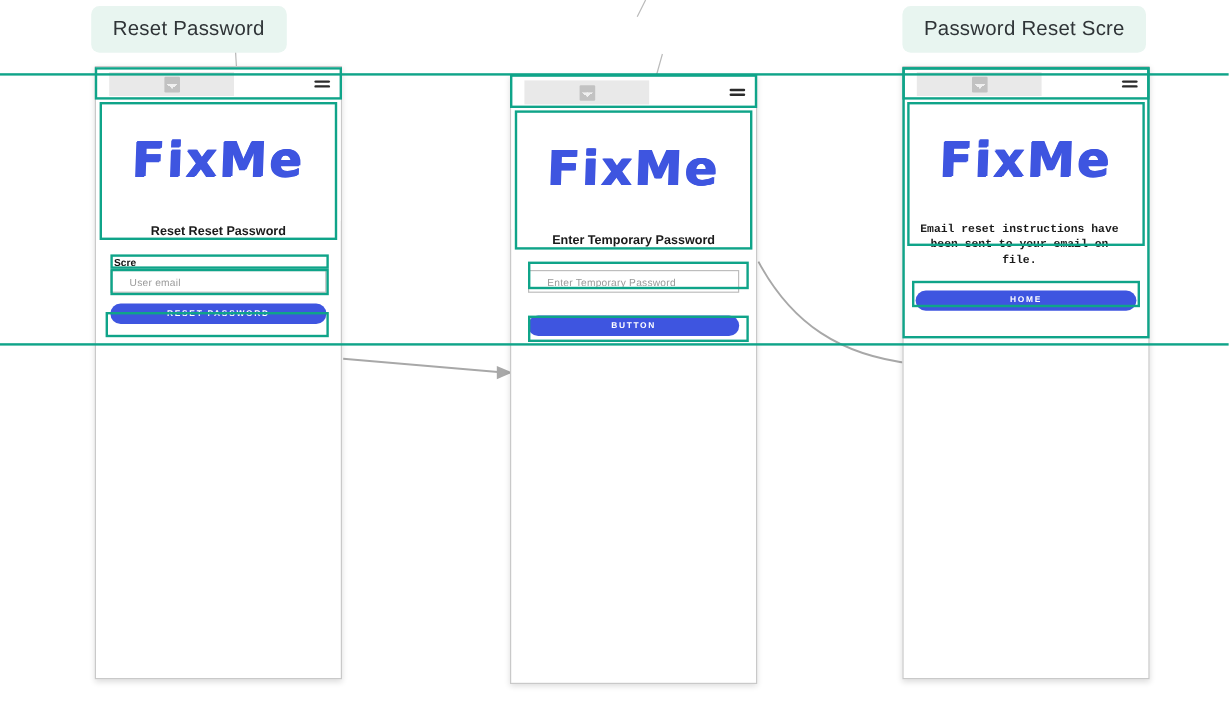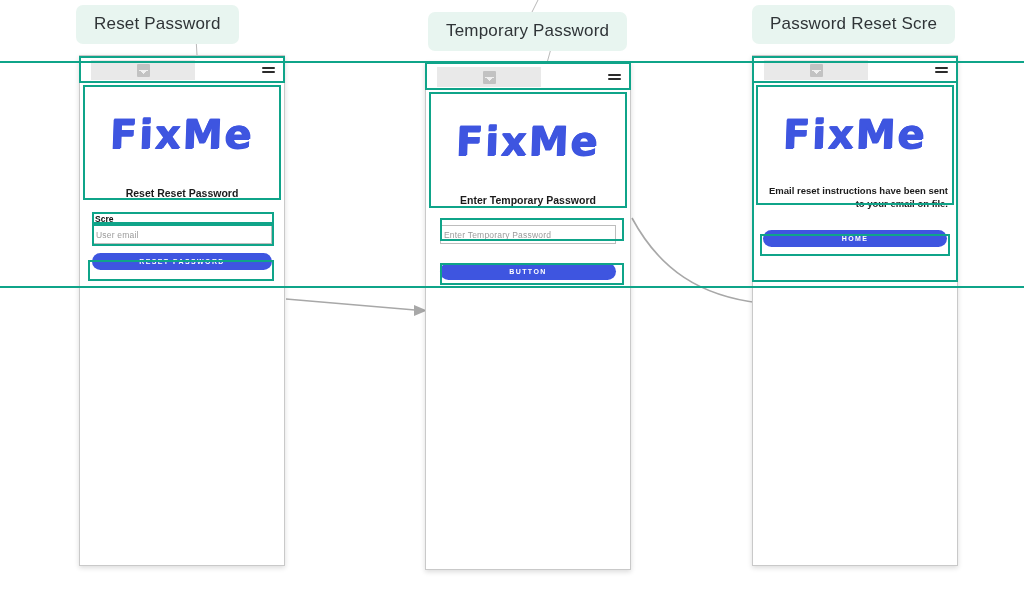--- a/index.html
+++ b/index.html
@@ -119,39 +119,40 @@
 
   .headline {
     text-align: center;
     font-size: 10.5px;
     font-weight: 700;
     color: #1b1b1b;
     padding: 2px 6px 6px 6px;
     line-height: 1.35;
   }
   .headline.left {
-    text-align: right;
+    text-align: center;
     font-size: 9.5px;
-    padding: 1px 9px 5px 9px;
+    padding: 1px 20px 5px 9px;
+    font-family: Liberation Mono, monospace;
   }
 
   .field-label {
     font-size: 8.5px;
     font-weight: 700;
     color: #111;
     padding: 0 0 1px 3px;
   }
 
   .text-input {
     height: 19px;
     border: 1px solid #bdbdbd;
     background: #fff;
     display: flex;
     align-items: center;
-    padding: 0 3px;
+    padding: 0 15px;
     font-size: 8.5px;
     color: #9a9a9a;
     letter-spacing: 0.2px;
   }
 
   .btn {
     height: 17px;
     background: #3e55e0;
     border-radius: 9px;
     display: flex;
@@ -206,21 +207,20 @@
 
     <path d="M552,45 L545,70" stroke="#b9b9b9" stroke-width="1" fill="none"></path>
 
     <path d="M286,299 L415,310" stroke="#a8a8a8" stroke-width="1.6" fill="none"></path>
     <polygon points="414,305 427,310.5 414,316" fill="#a8a8a8"></polygon>
 
     <path d="M632,218 C660,270 700,296 760,303" stroke="#a8a8a8" stroke-width="1.6" fill="none"></path>
   </svg>
 
   <div class="chip" id="chip-1">Reset Password</div>
-  <div class="chip" id="chip-2">Temporary Password</div>
   <div class="chip" id="chip-3">Password Reset Scre</div>
 
   <div class="phone" id="phone-1">
 
     <div class="topbar">
       <div class="logo-slot">
         <span class="img-ph"></span>
       </div>
       <div class="hamburger">
         <i></i>

